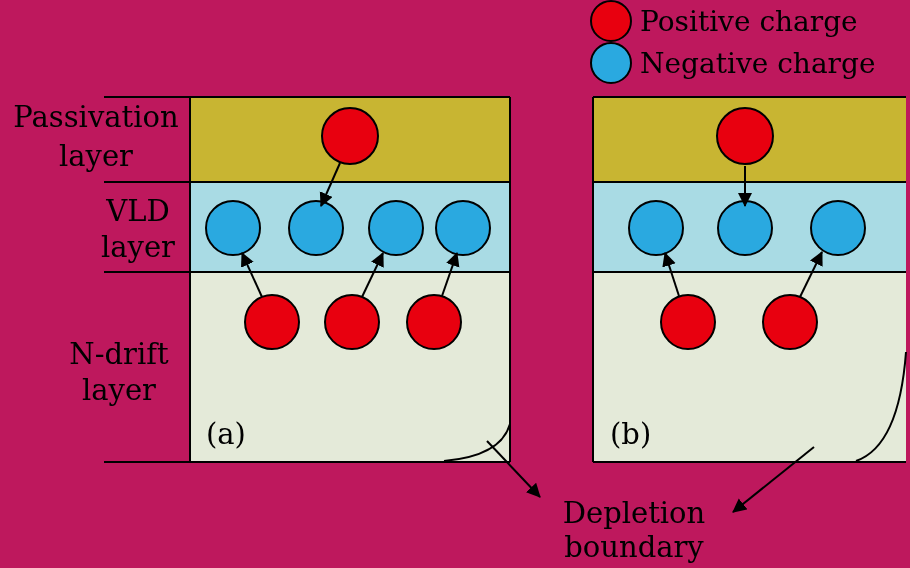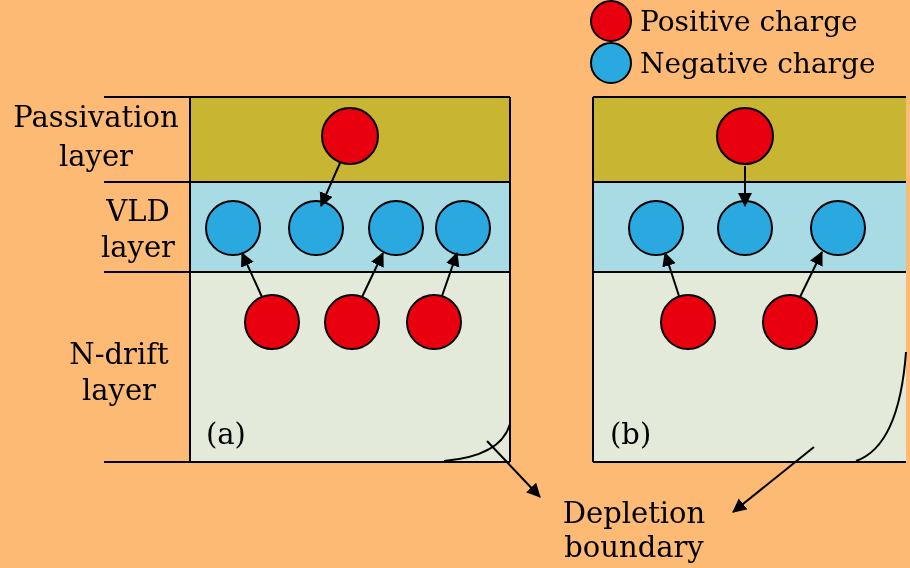--- a/index.html
+++ b/index.html
@@ -4,21 +4,21 @@
 <style>
   html, body {
     margin: 0;
     padding: 0;
     background: #ffffff;
   }
   .figure {
     position: relative;
     width: 910px;
     height: 568px;
-    background: #fdba74;
+    background: #be185d;
     overflow: hidden;
   }
   svg { display: block; }
   text {
     font-family: "DejaVu Serif", "Liberation Serif", serif;
     fill: #000000;
   }
   .label-29 { font-size: 29px; }
   .label-28 { font-size: 28px; }
   .stroke-line { stroke: #000000; stroke-width: 2; }

